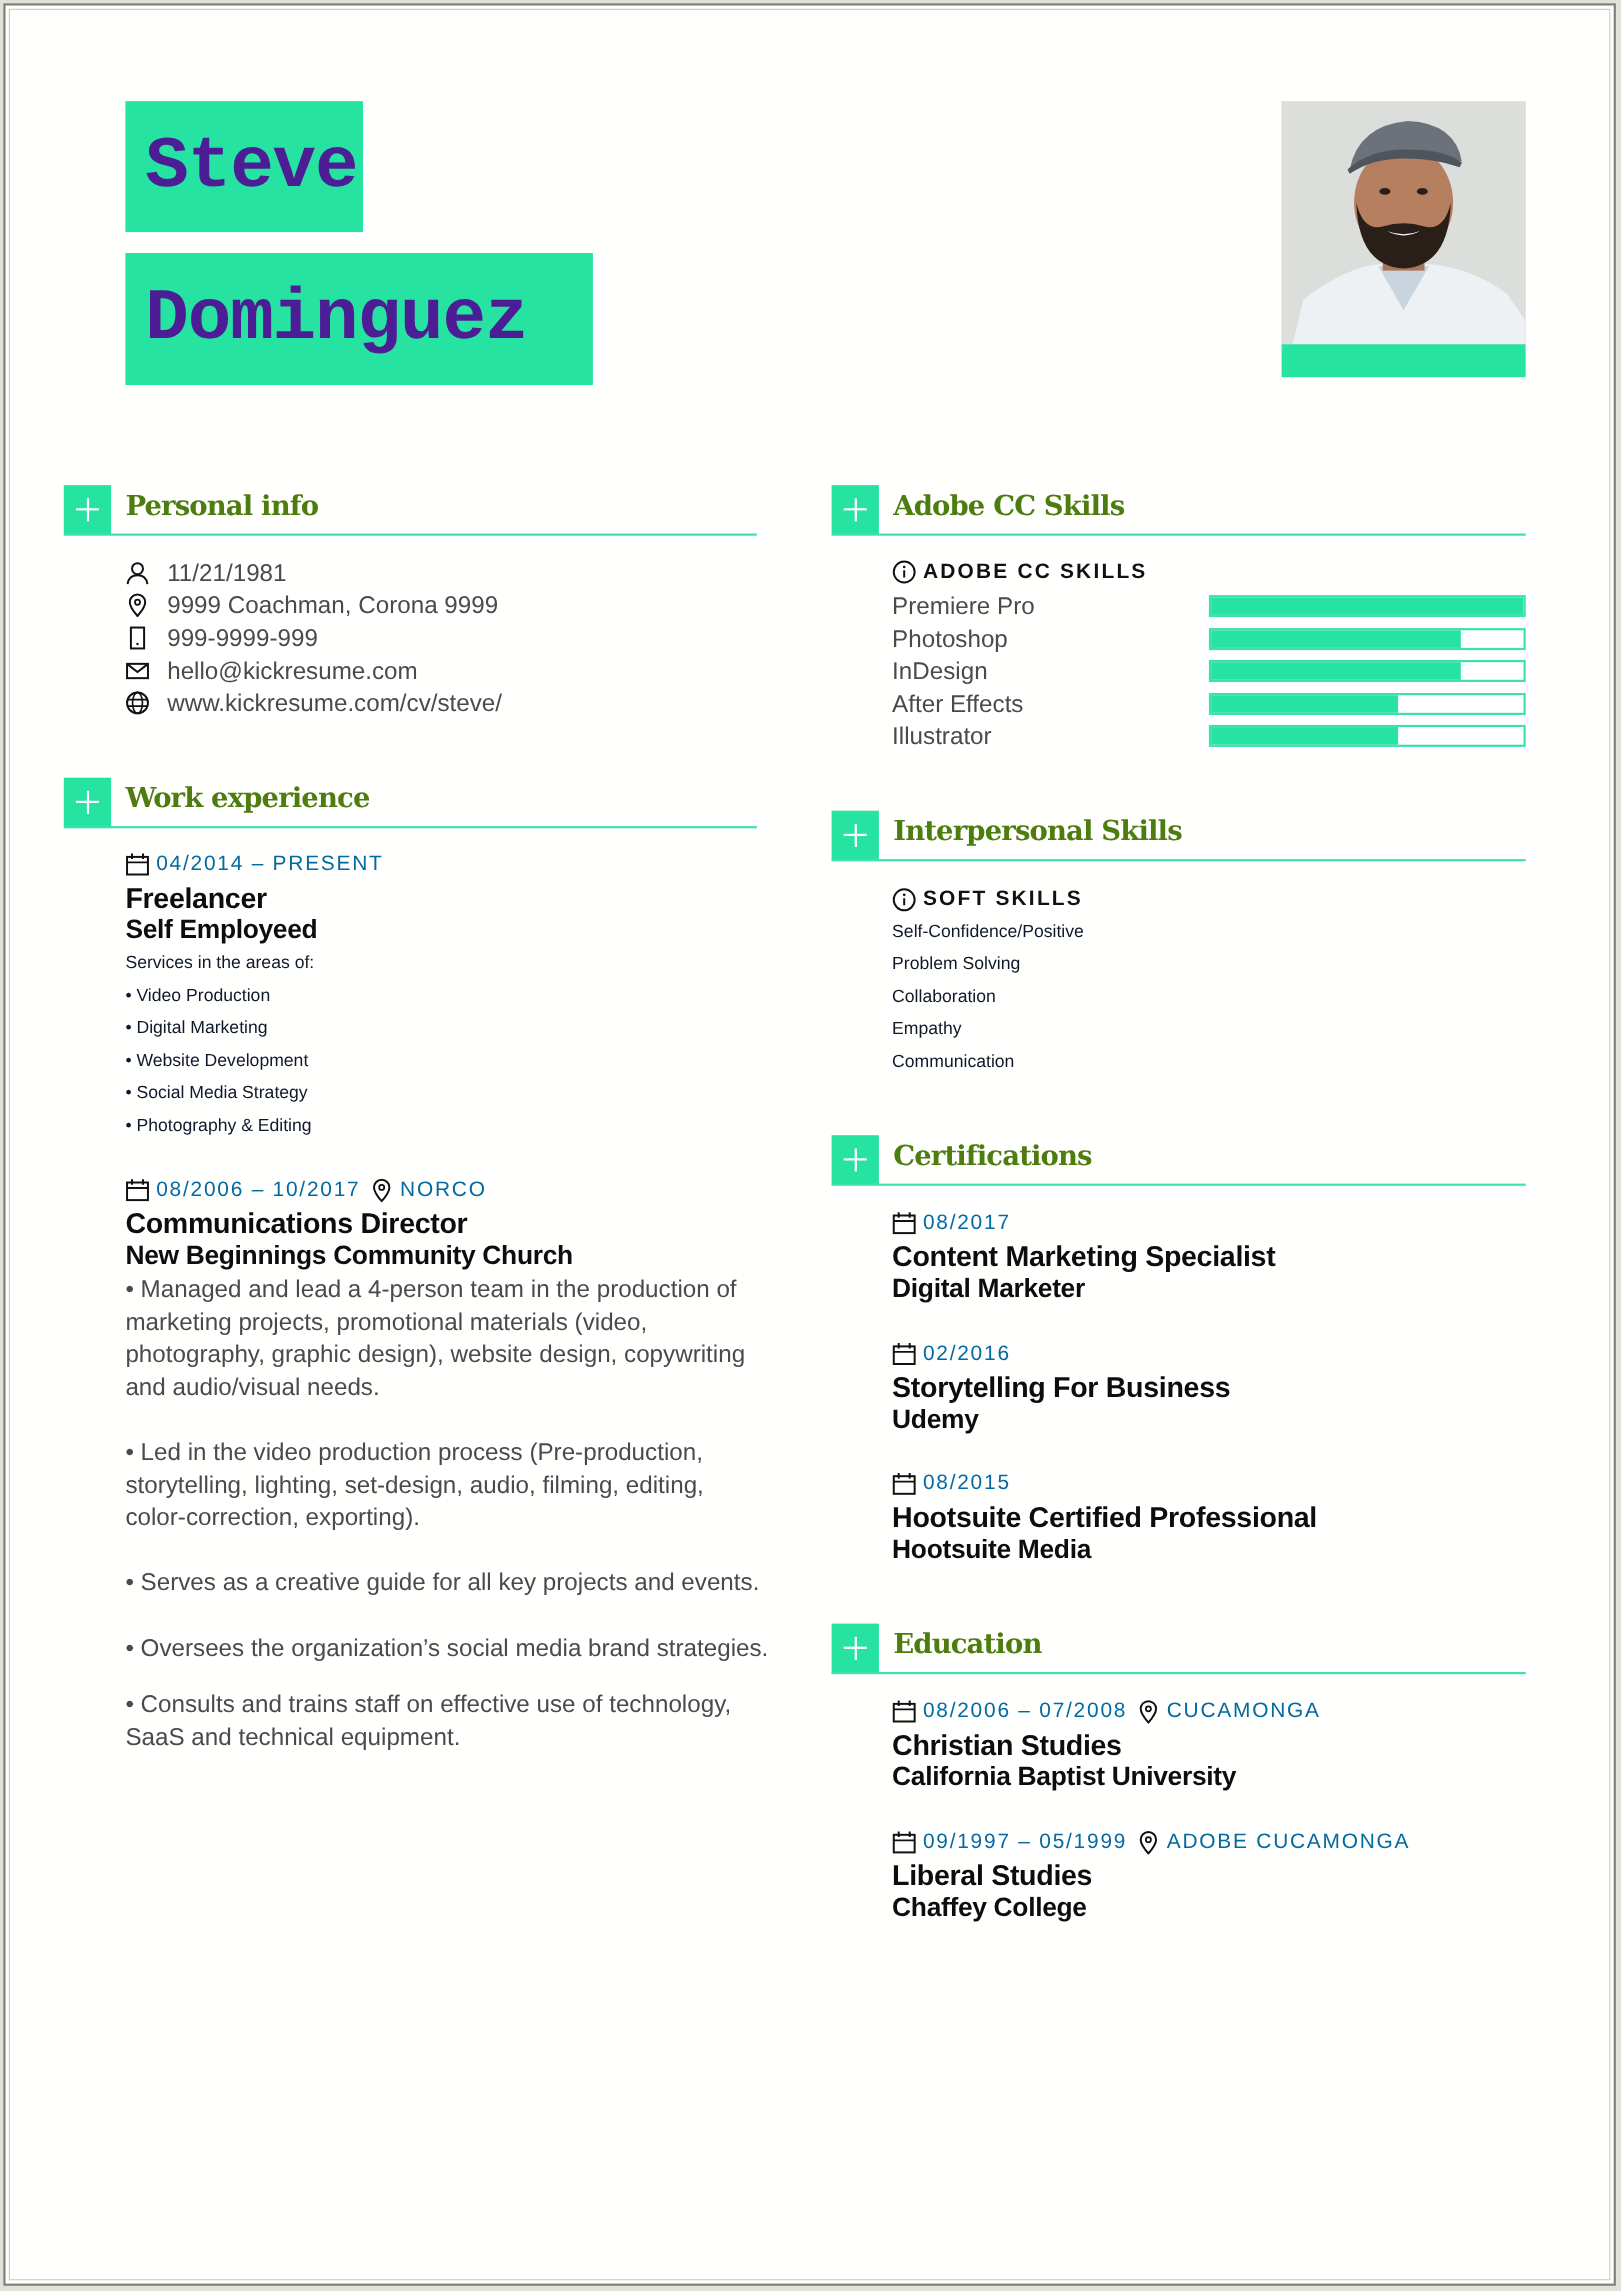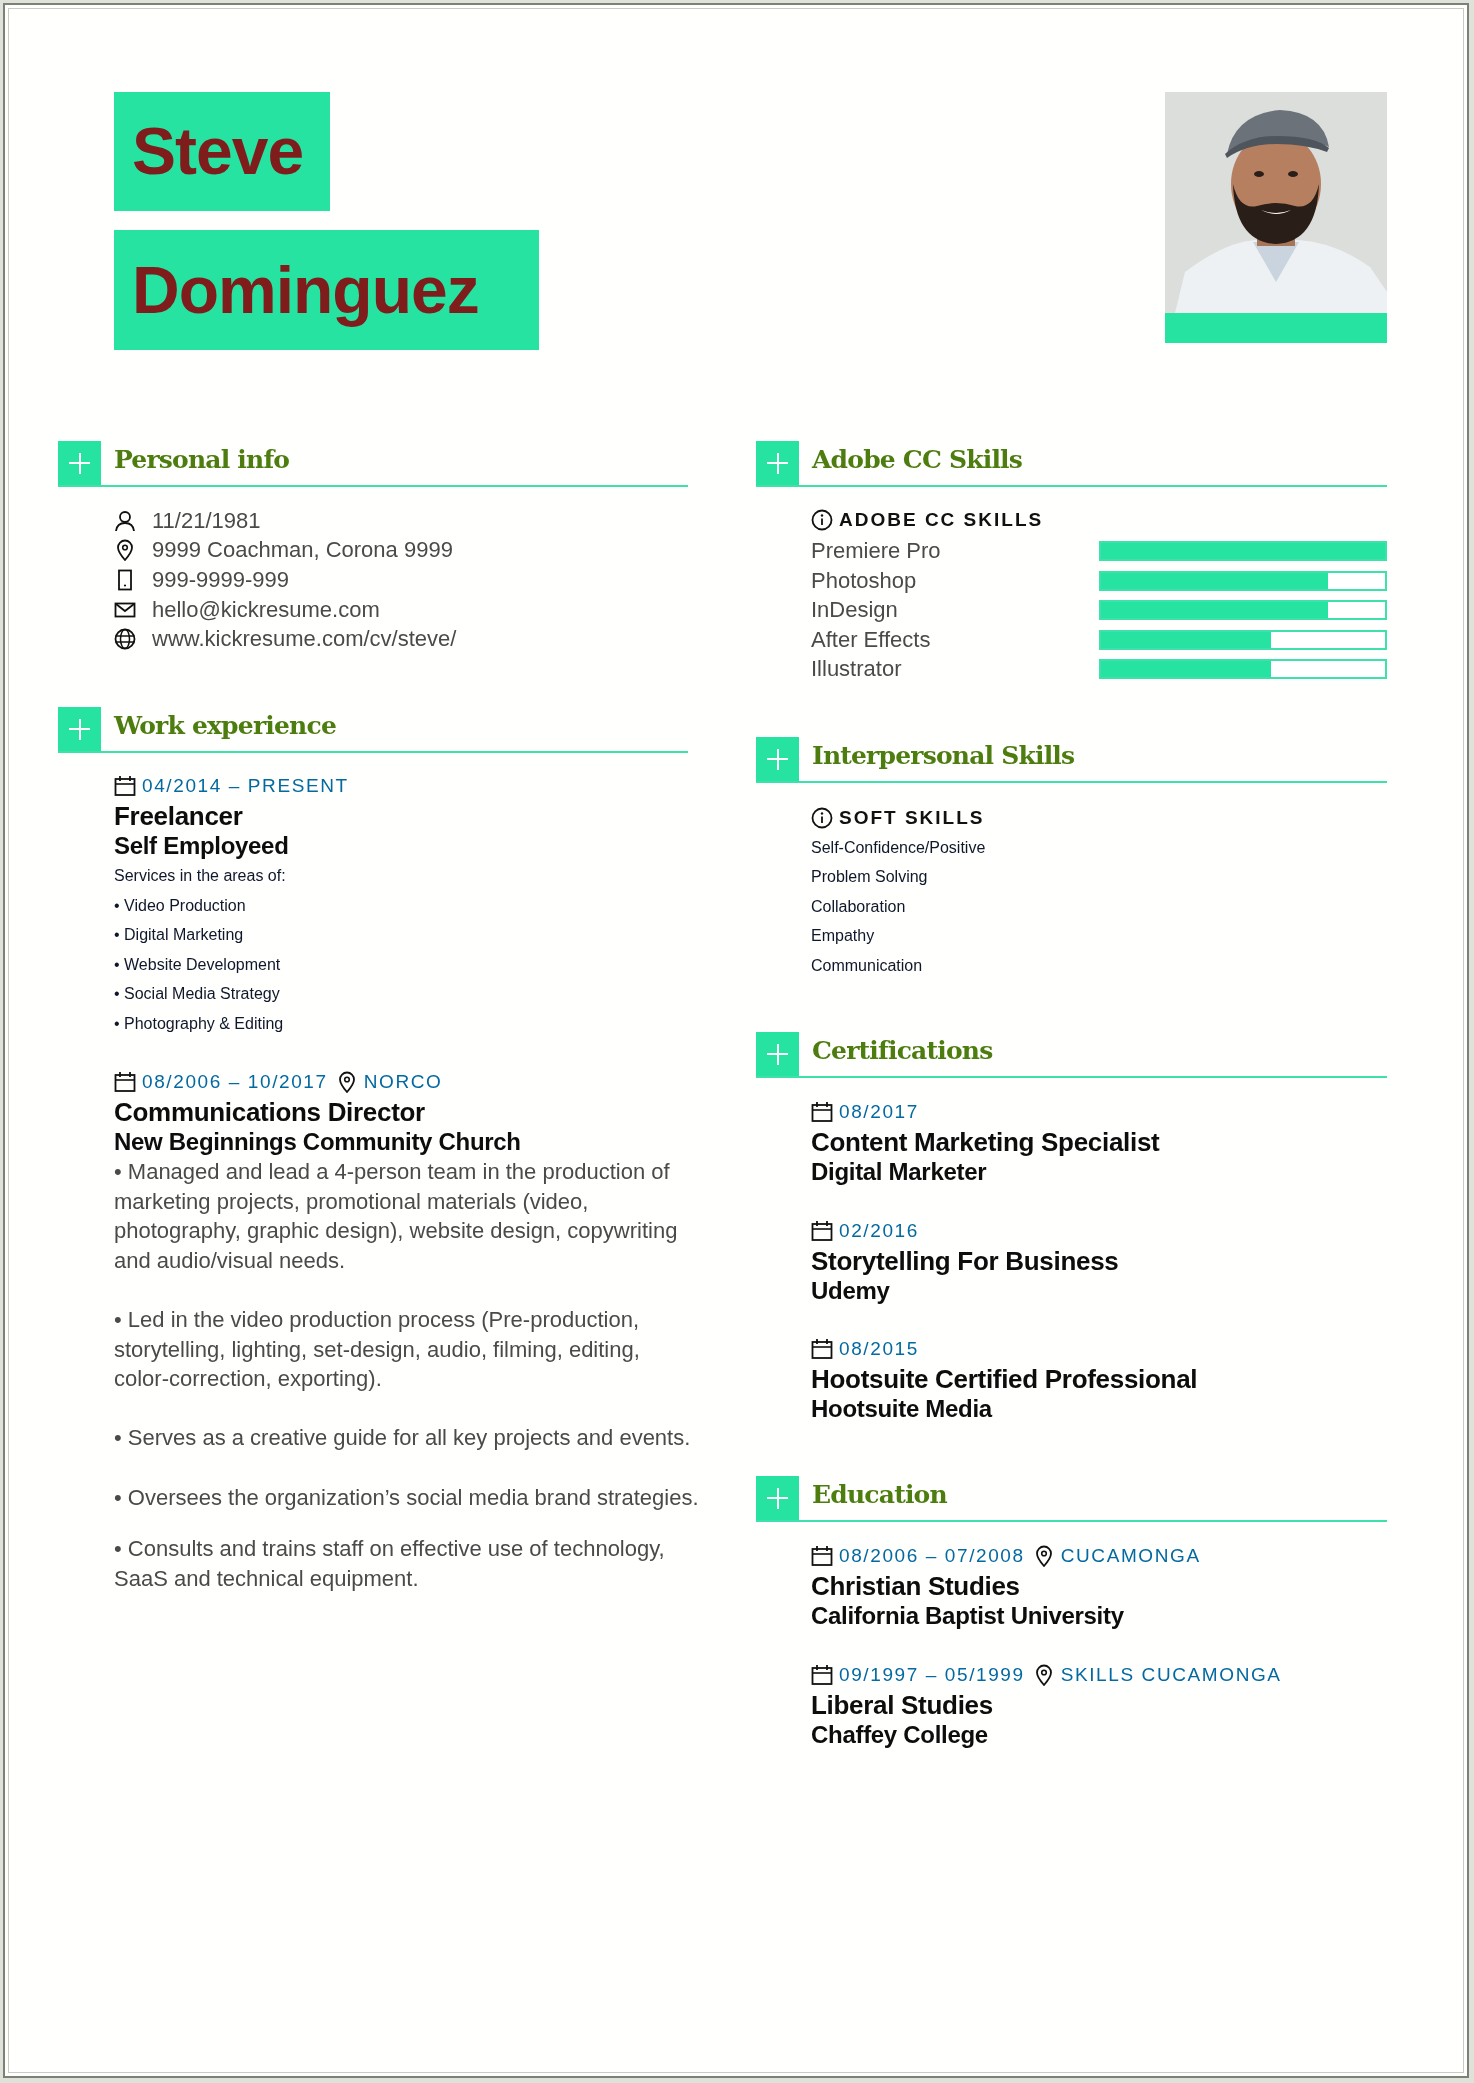--- a/index.html
+++ b/index.html
@@ -1,21 +1,21 @@
 <!DOCTYPE html>
 <html><head>
 <meta charset="utf-8">
 <style>
   html, body { margin:0; padding:0; }
   body { width:1474px; height:2083px; background:#dfe2d8; position:relative; overflow:hidden; font-family:"Liberation Sans", sans-serif; }
   .page { position:absolute; left:3px; top:3px; width:1466px; height:2075px; background:#fffffe; border:2px solid #7c8077; box-sizing:border-box; }
   .page-inner { position:absolute; left:3px; top:3px; right:3px; bottom:3px; border:1px solid #c9ccc3; }
   .abs { position:absolute; }
 
-  .name-box { position:absolute; background:#26e3a2; color:#7f1d1d; font-family:Liberation Sans, sans-serif; font-weight:bold; box-sizing:border-box; padding-left:18px; white-space:nowrap; }
+  .name-box { position:absolute; background:#26e3a2; color:#4c1d95; font-family:Liberation Mono, monospace; font-weight:bold; box-sizing:border-box; padding-left:18px; white-space:nowrap; }
   .name-first { left:114px; top:92px; width:216px; height:119px; font-size:66px; line-height:119px; letter-spacing:-1px; }
   .name-last { left:114px; top:230px; width:425px; height:120px; font-size:66px; line-height:120px; letter-spacing:-1px; }
 
   .photo { position:absolute; left:1165px; top:92px; width:222px; height:251px; background:#dcdfdc; overflow:hidden; }
   .photo-band { position:absolute; left:0; bottom:0; width:100%; height:30px; background:#26e3a2; }
 
   .sec-head { position:absolute; height:46px; }
   .sec-plus { position:absolute; left:0; top:0; width:43px; height:45px; background:#26e3a2; }
   .sec-plus::before { content:""; position:absolute; left:11px; top:21px; width:21px; height:2px; background:#fff; }
   .sec-plus::after { content:""; position:absolute; left:20.5px; top:12px; width:2px; height:21px; background:#fff; }
@@ -343,17 +343,17 @@
           <line x1="16" y1="1" x2="16" y2="6" stroke="#111" stroke-width="1.8"></line>
         </svg>
     </span>
     <span>09/1997 – 05/1999</span>
     <span class="icon" style="margin-left:8px;">
       <svg viewBox="0 0 22 22">
           <path d="M11 21 Q4 13 4 8.5 A7 7 0 0 1 18 8.5 Q18 13 11 21 Z" fill="none" stroke="#111" stroke-width="1.8"></path>
           <circle cx="11" cy="8.5" r="2.3" fill="none" stroke="#111" stroke-width="1.6"></circle>
         </svg>
     </span>
-    <span>SKILLS CUCAMONGA</span>
+    <span>ADOBE CUCAMONGA</span>
   </div>
   <div class="bold-title" style="margin-top:2px;">Liberal Studies</div>
   <div class="bold-sub">Chaffey College</div>
 </div>
 
 </body></html>

